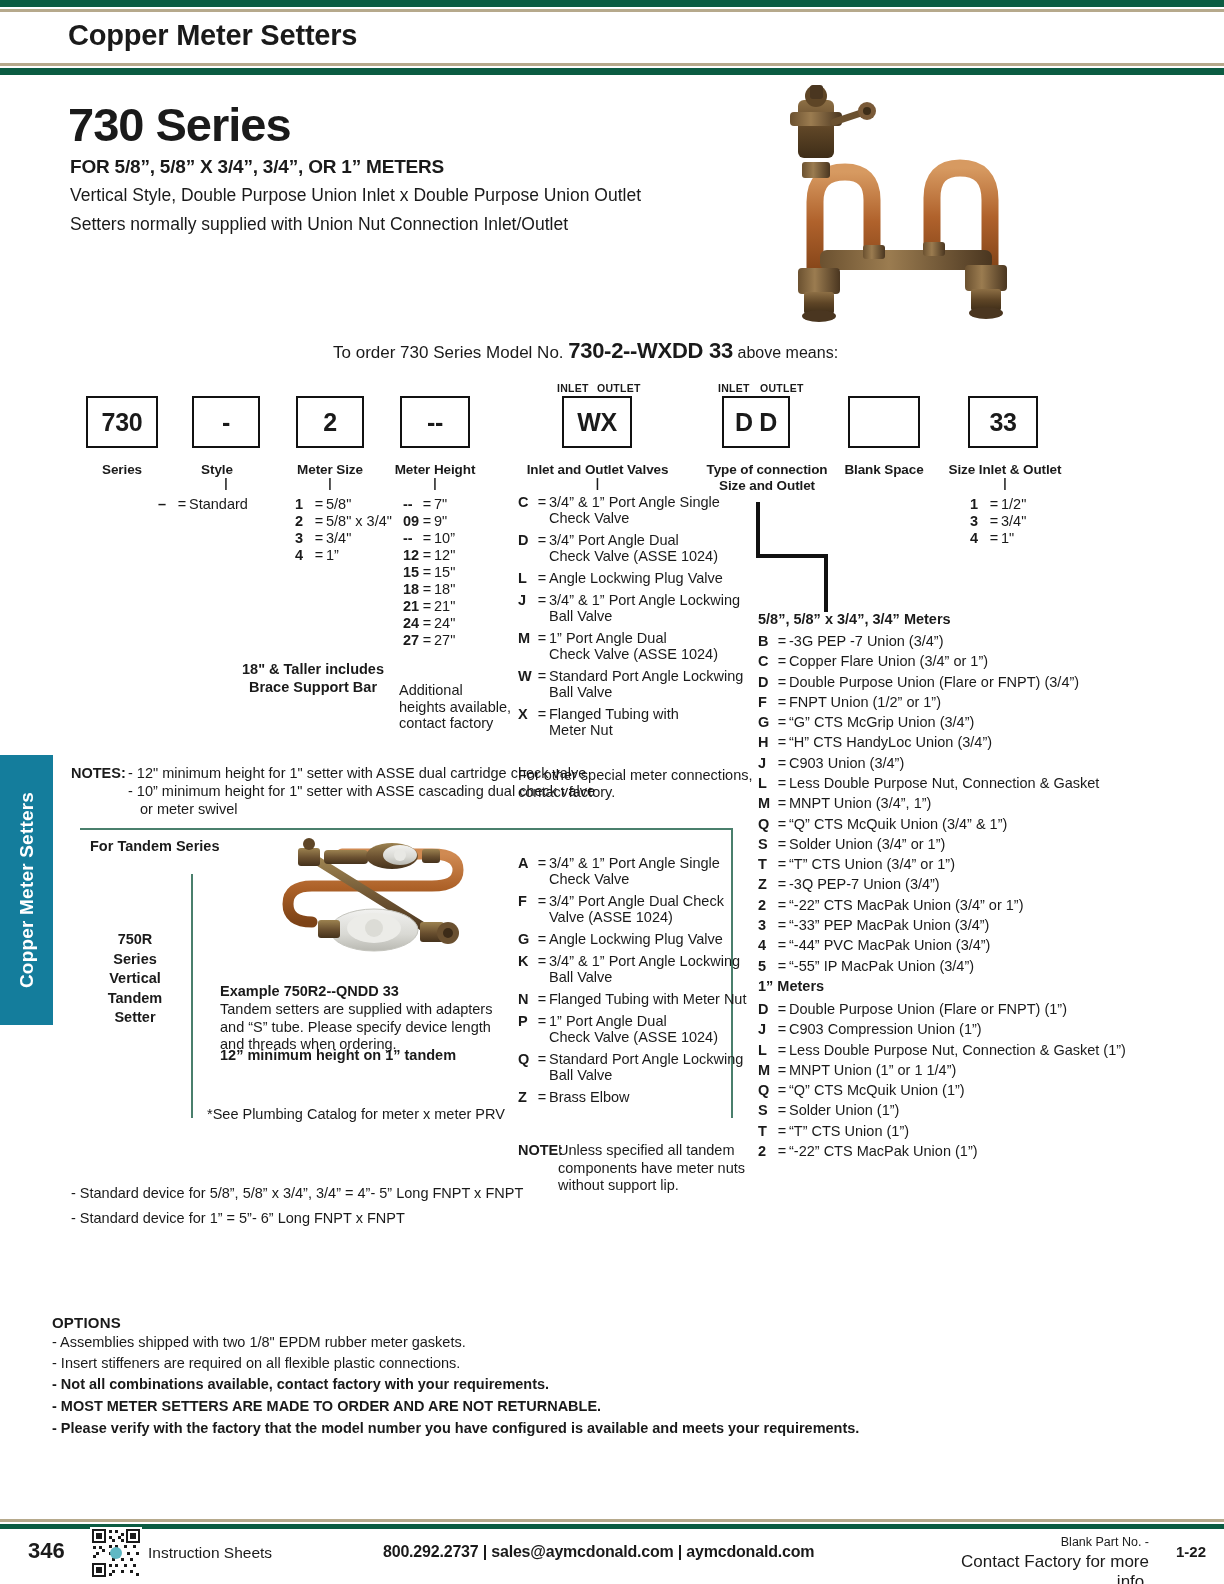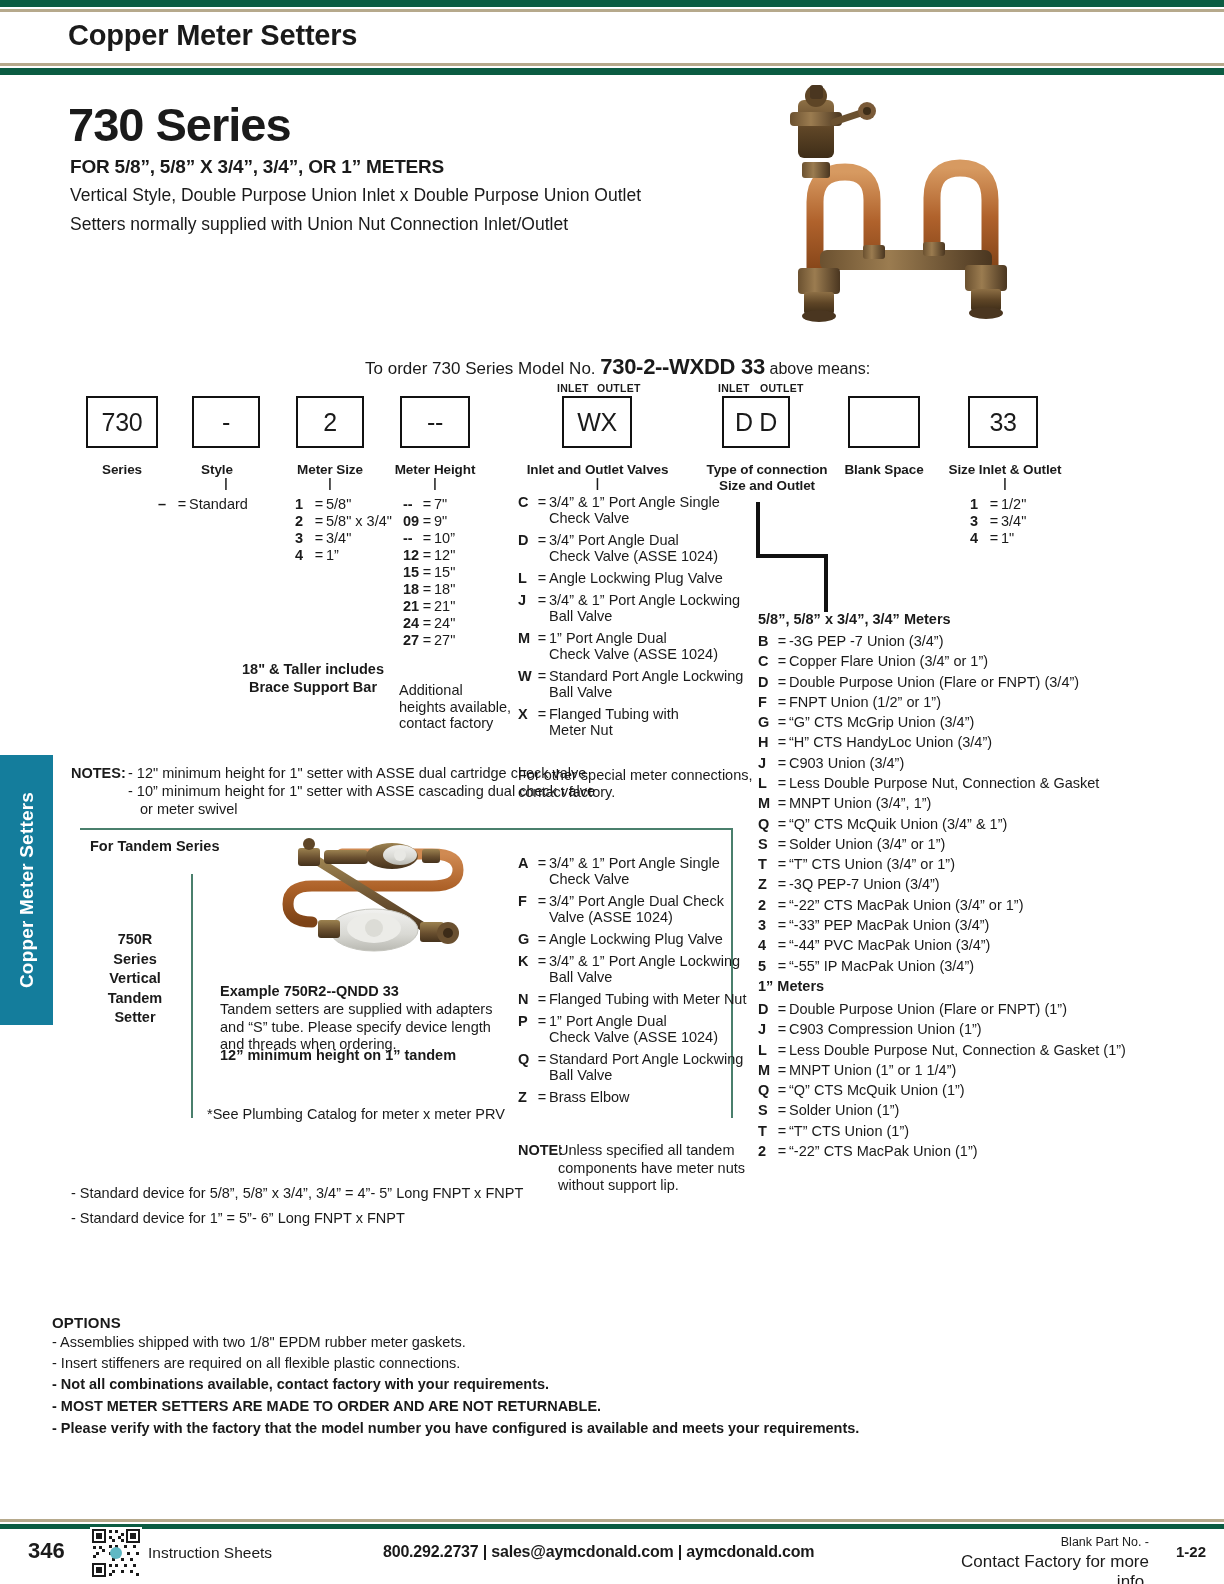--- a/index.html
+++ b/index.html
@@ -40,31 +40,31 @@
   
   .series-title { position:absolute; left:68px; top:97px; font-size:47px; font-weight:bold; letter-spacing:-1px; }
   .series-sub1  { position:absolute; left:70px; top:156px; font-size:19px; font-weight:bold; letter-spacing:-0.2px; }
   .series-sub2  { position:absolute; left:70px; top:185px; font-size:17.5px; }
   .series-sub3  { position:absolute; left:70px; top:214px; font-size:17.5px; }
 
   
   .hero { position:absolute; left:760px; top:82px; width:290px; height:250px; }
 
   
-  .order-line { position:absolute; left:333px; top:354px; font-size:17px; white-space:nowrap;margin-left:32px; }
+  .order-line { position:absolute; left:333px; top:338px; font-size:17px; white-space:nowrap; }
   .order-line .model { font-size:22px; font-weight:bold; letter-spacing:-0.3px; }
   .order-line .after { font-size:16px; }
 
   
   .boxrow { position:absolute; left:0; top:396px; width:1224px; height:52px; }
   .codebox {
     position:absolute; top:0; height:52px;
     border:2px solid #111; background:#fff;
     display:flex; align-items:center; justify-content:center;
-    font-size:25px; font-weight:normal; letter-spacing:-0.3px;
+    font-size:25px; font-weight:bold; letter-spacing:-0.3px;
   }
   .io-label {
     position:absolute; font-size:10.5px; font-weight:bold; letter-spacing:0.3px;
   }
 
   .colhead {
     position:absolute; font-size:13.5px; font-weight:bold; text-align:center;
     letter-spacing:-0.1px;
   }
   .tick { position:absolute; font-size:12px; font-weight:bold; text-align:center; }

